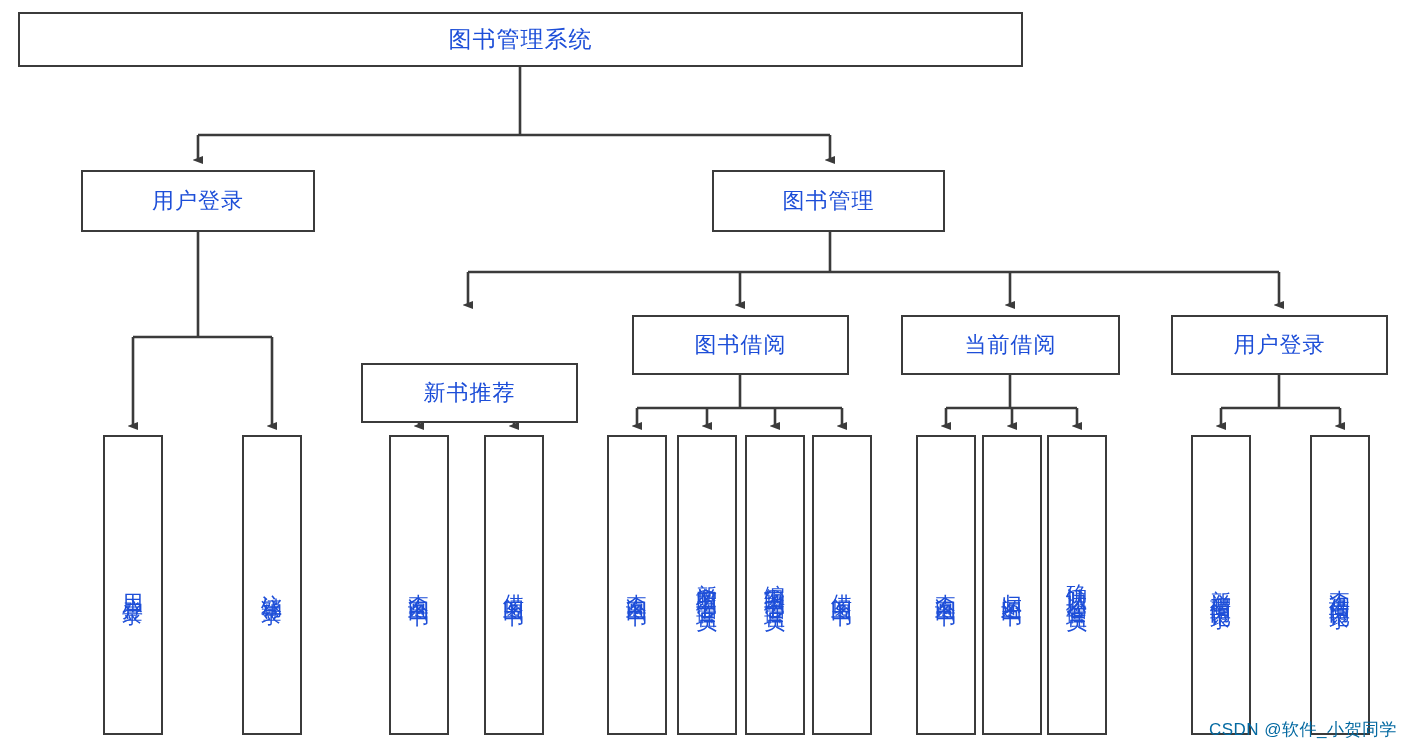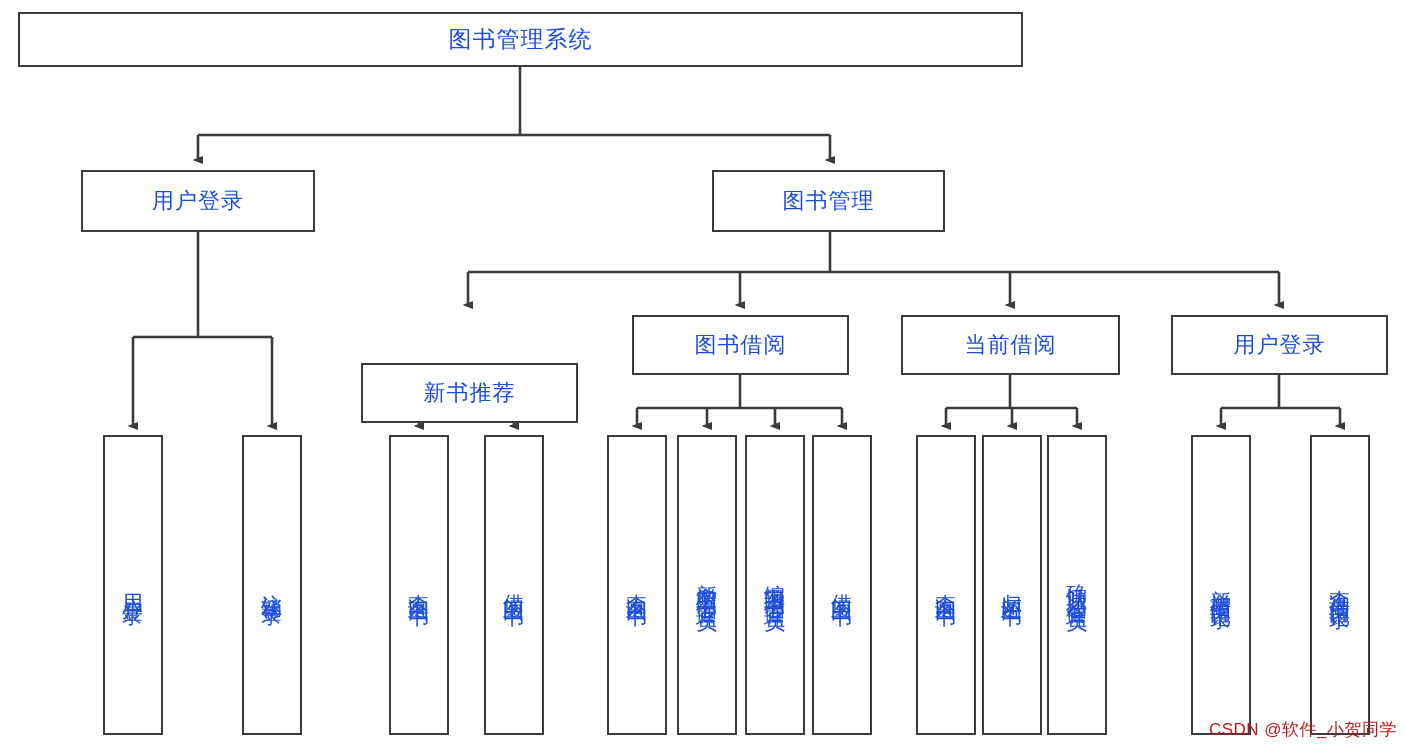--- a/index.html
+++ b/index.html
@@ -49,21 +49,21 @@
     white-space: nowrap;
   }
   .node.root {
     font-size: 23px;
   }
   .watermark {
     position: absolute;
     right: 8px;
     bottom: 6px;
     font-size: 17px;
-    color: #b91c1c;
+    color: #0369a1;
     letter-spacing: 0.5px;
     white-space: nowrap;
   }
 </style>
 </head>
 <body>
 
 <div id="diagram-root">
 
   <svg class="edges" viewBox="0 0 1405 747" xmlns="http://www.w3.org/2000/svg">

